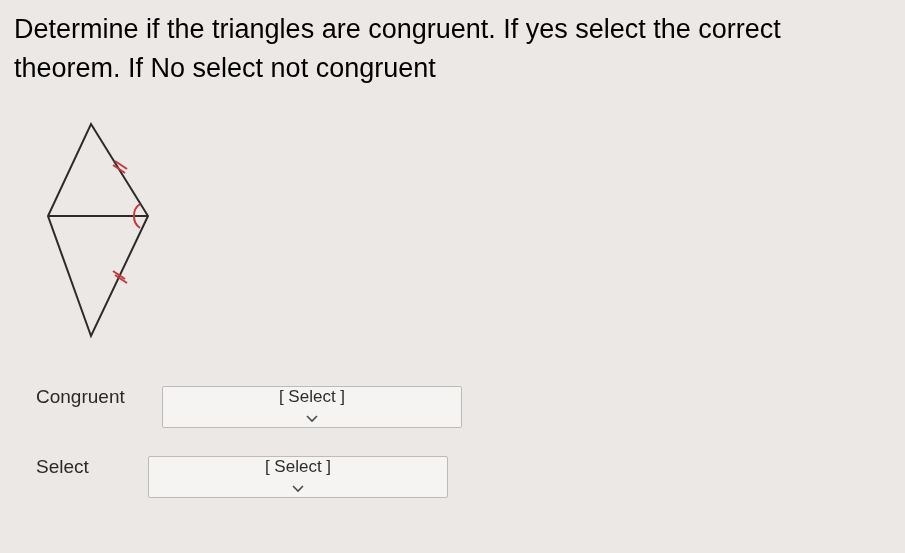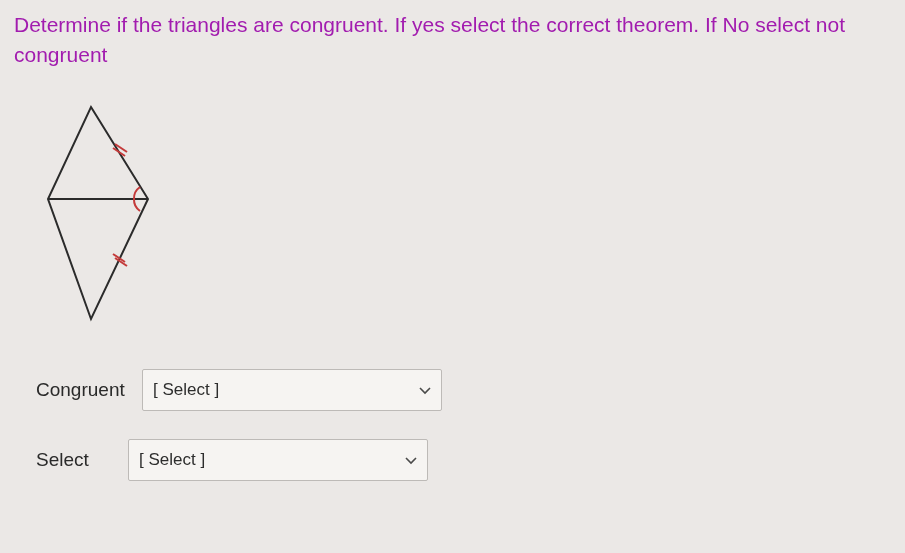--- a/index.html
+++ b/index.html
@@ -7,56 +7,57 @@
       width: 905px;
       height: 553px;
       background: #ebe8e6;
       font-family: Arial, Helvetica, sans-serif;
       color: #2a2a2a;
       padding: 10px 14px;
       position: relative;
       overflow: hidden;
     }
     .question {
-      font-size: 21px;
+      font-size: 27px;
       line-height: 1.45;
-      color: #a21caf;
+      color: #000000;
       margin-bottom: 28px;
     }
     .figure-area {
       margin-left: 22px;
       margin-bottom: 40px;
     }
     .answer-rows {
       margin-left: 22px;
     }
     .answer-row {
       display: flex;
-      align-items: center;
       margin-bottom: 28px;
+      gap: 20px;
     }
     .answer-label {
       font-size: 19px;
       color: #2a2a2a;
       margin-right: 10px;
       white-space: nowrap;
     }
     .label-congruent { min-width: 96px; }
     .label-theorem { min-width: 82px; }
     .select-box {
       width: 300px;
       height: 42px;
       background: #f6f4f2;
       border: 1px solid #bdbab7;
       border-radius: 2px;
       display: flex;
       align-items: center;
       justify-content: space-between;
       padding: 0 10px;
       cursor: pointer;
+      flex-direction: column;
     }
     .select-placeholder {
       font-size: 17px;
       color: #2d2d2d;
     }
     .chevron {
       flex: 0 0 auto;
     }
     svg.kite { display: block; }
   </style>

